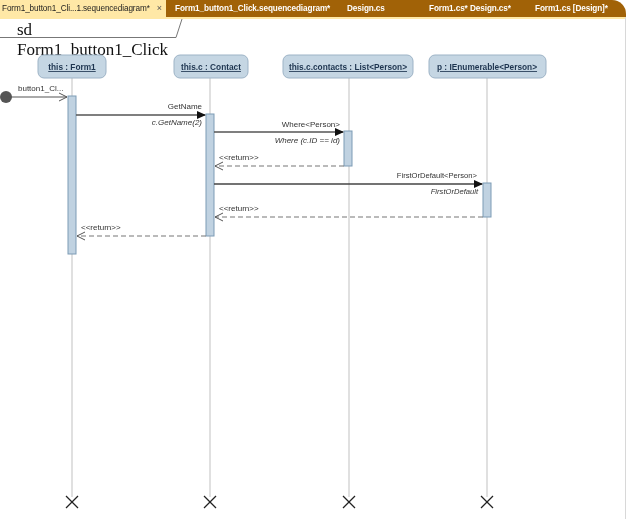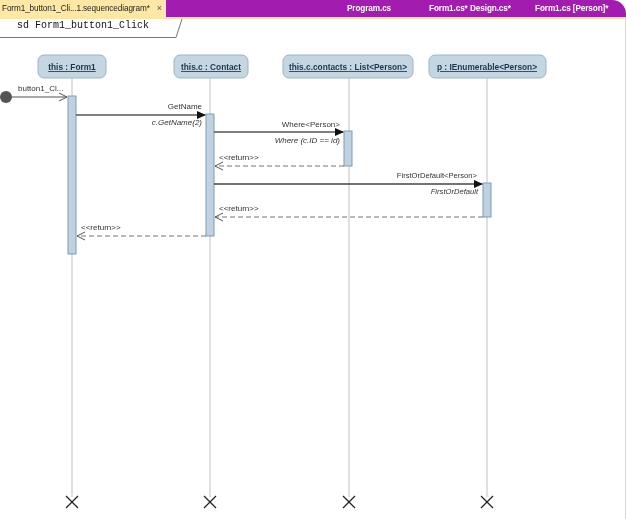--- a/index.html
+++ b/index.html
@@ -3,62 +3,63 @@
 <meta charset="utf-8">
 <style>
   html, body { margin:0; padding:0; }
   body {
     width:626px; height:519px; overflow:hidden; position:relative;
     background:#ffffff;
     font-family:"DejaVu Sans","Liberation Sans",sans-serif;
   }
   .tabbar {
     position:absolute; left:0; top:0; width:626px; height:17px;
-    background:#a21caf;
+    background:#a16207;
     border-top-right-radius:14px;
   }
   .tab {
     position:absolute; top:0; height:17px; line-height:17px;
     font-size:8.2px; color:#ffffff; white-space:nowrap;
     font-family:"Liberation Sans",sans-serif; font-weight:bold;
     letter-spacing:-0.1px;
   }
   .tab.active {
     background:#ffe8a6; color:#1e1e1e; padding:0 4px 0 2px;
     font-weight:normal;
   }
   .tab .close { margin-left:7px; color:#555; font-size:9px; }
   .accent { position:absolute; left:0; top:17px; width:626px; height:2px; background:#ffe8a6; }
   .frame-label {
     position:absolute; left:0; top:19px; width:180px; height:19px;
   }
   .frame-label svg { position:absolute; left:0; top:0; }
   .frame-label span {
-    position:absolute; left:17px; top:1px; font-size:10px; color:#111;
-    font-family:Liberation Mono, monospace;
+    position:absolute; left:17px; top:1px; font-size:17px; color:#111;
+    font-family:Liberation Serif, serif;
   }
   .border-right {
     position:absolute; right:0; top:17px; width:1px; height:502px; background:#d8d8d8;
   }
   svg.diagram { position:absolute; left:0; top:0; }
   .lbl { font-family:"Liberation Sans",sans-serif; font-size:8px; fill:#333; }
   .ital { font-style:italic; }
   .hdr { font-family:"Liberation Sans",sans-serif; font-size:8.3px; font-weight:bold; fill:#1e3550; text-decoration:underline; }
 </style>
 </head>
 <body>
 
 <div class="tabbar">
   <div class="tab active" style="left:0">
     <span>Form1_button1_Cli...1.sequencediagram*</span><span class="close">×</span>
   </div>
-  <div class="tab" style="left:347px">Program.cs</div>
+  <div class="tab" style="left:175px">Form1_button1_Click.sequencediagram*</div>
+  <div class="tab" style="left:347px">Design.cs</div>
   <div class="tab" style="left:429px">Form1.cs*</div>
   <div class="tab" style="left:470px">Design.cs*</div>
-  <div class="tab" style="left:535px">Form1.cs [Person]*</div>
+  <div class="tab" style="left:535px">Form1.cs [Design]*</div>
 </div>
 <div class="accent"></div>
 <div class="border-right"></div>
 
 <div class="frame-label">
   <svg width="185" height="20">
     <polyline points="0,18.5 176,18.5 182,0" fill="none" stroke="#777" stroke-width="1"></polyline>
   </svg>
   <span>sd Form1_button1_Click</span>
 </div>

